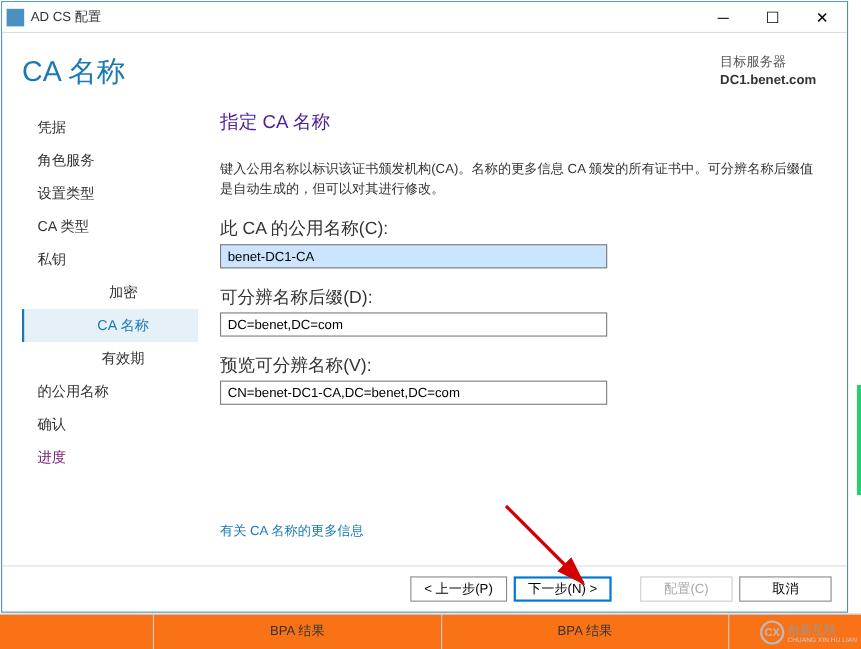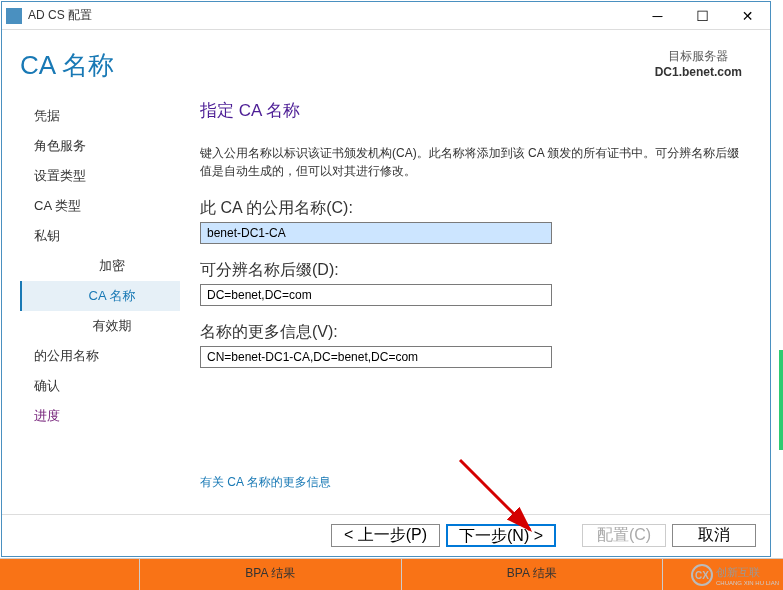--- a/index.html
+++ b/index.html
@@ -8,42 +8,42 @@
   .window { position: absolute; left: 1px; top: 1px; width: 770px; height: 556px; border: 1px solid #4a90c0; background: #fff; }
   
   .titlebar { height: 28px; background: #fff; border-bottom: 1px solid #ddd; display: flex; align-items: center; padding-left: 4px; }
   .titlebar-icon { width: 16px; height: 16px; margin-right: 6px; background: #4a90c0; display: inline-block; }
   .titlebar-text { flex: 1; font-size: 12px; color: #333; }
   .win-controls { display: flex; }
   .win-btn { width: 45px; height: 28px; display: flex; align-items: center; justify-content: center; font-size: 14px; cursor: pointer; }
   
   .header { padding: 18px 28px 8px 18px; display: flex; justify-content: space-between; align-items: flex-start; }
   .page-title { color: #1979b5; font-size: 26px; font-weight: 300; }
-  .target { text-align: center; font-size: 12px; color: #333; }
+  .target { text-align: left; font-size: 12px; color: #333; }
   .target-label { color: #555; }
   .target-server { font-weight: bold; }
   
   .body { display: flex; padding: 0 0 0 18px; height: 400px; }
   .sidebar { width: 160px; padding-top: 10px; }
   .side-item { padding: 6px 8px 6px 14px; font-size: 13px; color: #701a75; cursor: pointer; }
   .side-item.enabled { color: #333; }
   .side-item.sub { padding-left: 32px; text-align: center; }
   .side-item.active { background: #e6f0f7; color: #1979b5; border-left: 2px solid #1979b5; padding-left: 30px; }
   
   .content { flex: 1; padding: 8px 26px 0 20px; position: relative; }
   .content-title { font-size: 17px; color: #4c1d95; margin-bottom: 22px; }
   .desc { font-size: 12px; color: #333; line-height: 1.5; margin-bottom: 18px; }
   .field-label { font-size: 16px; color: #333; margin-bottom: 3px; }
   .text-input { width: 100%; max-width: 352px; height: 22px; border: 1px solid #7a7a7a; padding: 1px 6px; font-size: 12px; margin-bottom: 16px; display: block; }
   .text-input.sel { background: #cce5ff; }
   
   .link { color: #1979b5; font-size: 12px; cursor: pointer; position: absolute; bottom: 0px; }
   
   .footer { position: absolute; bottom: 0; left: 0; right: 0; height: 42px; border-top: 1px solid #ddd; display: flex; justify-content: flex-end; align-items: center; padding-right: 14px; gap: 6px; }
-  .btn { height: 23px; padding: 0 12px; font-size: 16px; border: 1px solid #888; background: #fff; cursor: pointer; min-width: 84px; }
+  .btn { height: 23px; padding: 0 12px; font-size: 12px; border: 1px solid #888; background: #fff; cursor: pointer; min-width: 84px; }
   .btn:disabled { color: #aaa; border-color: #ccc; cursor: default; }
   .btn.highlight { border: 2px solid #0078d7; padding: 0 11px; }
   
   .bg-tabs { position: absolute; bottom: 0; left: 0; width: 783px; height: 32px; display: flex; border-top: 1px solid #ccc; background: #f97316; z-index: -1; justify-content: flex-end; }
   .bg-tab { flex: 1; text-align: center; font-size: 12px; padding-top: 6px; border-right: 1px solid #ccc; color: #333; }
   .bg-tab:first-child { flex: 0 0 140px; }
   .bg-tab:last-child { flex: 0 0 120px; border-right: none; }
   .right-strip { position: absolute; right: 0; top: 350px; width: 4px; height: 100px; background: #2ecc71; }
   
   .watermark { position: absolute; right: 4px; bottom: 4px; font-size: 10px; color: #bbb; display: flex; align-items: center; gap: 3px; }
@@ -91,29 +91,29 @@
         <div class="side-item enabled">私钥</div>
         <div class="side-item enabled sub">加密</div>
         <div class="side-item enabled sub active">CA 名称</div>
         <div class="side-item enabled sub">有效期</div>
         <div class="side-item enabled">的公用名称</div>
         <div class="side-item enabled">确认</div>
         <div class="side-item ">进度</div>
       </div>
     <div class="content">
       <div class="content-title">指定 CA 名称</div>
-      <div class="desc">键入公用名称以标识该证书颁发机构(CA)。此名称将添加到该 CA 颁发的所有证书中。可分辨名称后缀值是自动生成的，但可以对其进行修改。</div>
+      <div class="desc">键入公用名称以标识该证书颁发机构(CA)。名称的更多信息 CA 颁发的所有证书中。可分辨名称后缀值是自动生成的，但可以对其进行修改。</div>
 
       <div class="field-label">此 CA 的公用名称(C):</div>
       <input class="text-input sel" value="benet-DC1-CA" style="">
 
       <div class="field-label">可分辨名称后缀(D):</div>
       <input class="text-input" value="DC=benet,DC=com" style="">
 
-      <div class="field-label">名称的更多信息(V):</div>
+      <div class="field-label">预览可分辨名称(V):</div>
       <input class="text-input" value="CN=benet-DC1-CA,DC=benet,DC=com" style="">
 
       <div class="link">有关 CA 名称的更多信息</div>
     </div>
   </div>
 
   <div class="footer">
     <button class="btn">&lt; 上一步(P)</button>
     <button class="btn highlight">下一步(N) &gt;</button>
     <span style="width:14px"></span>

